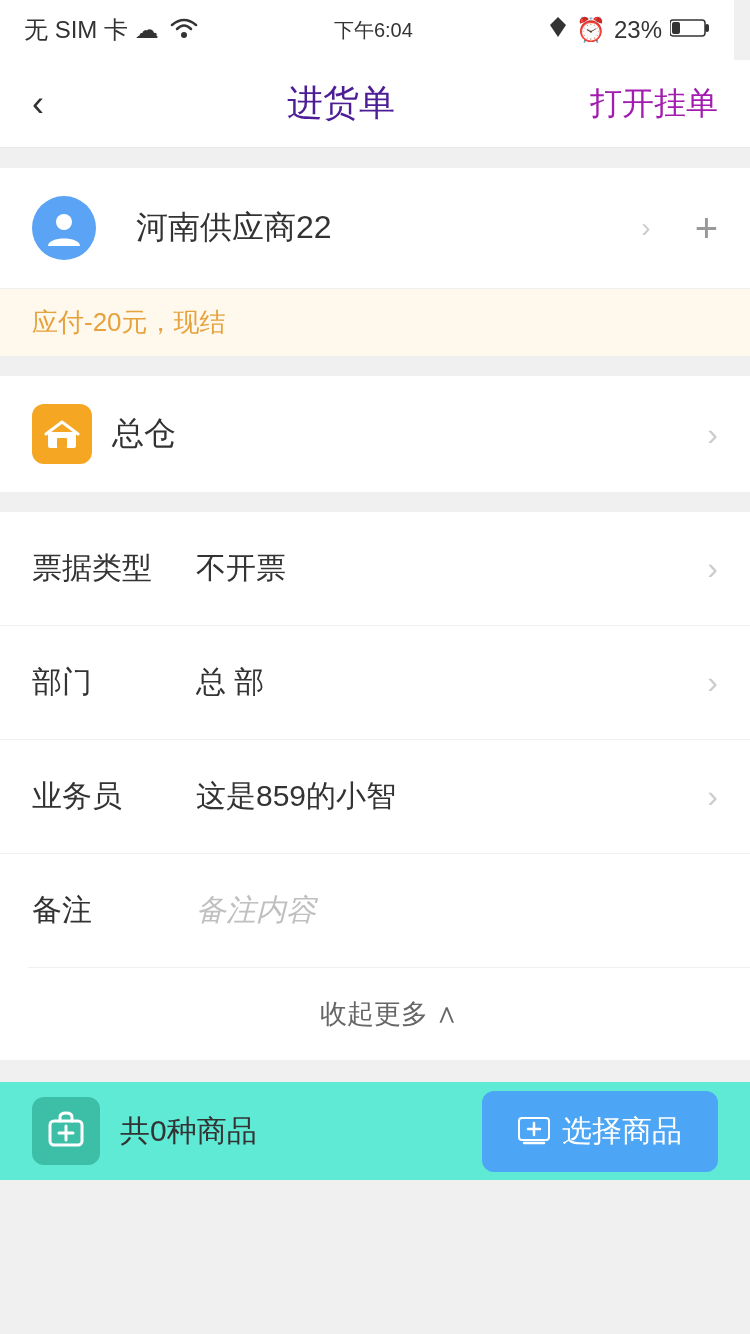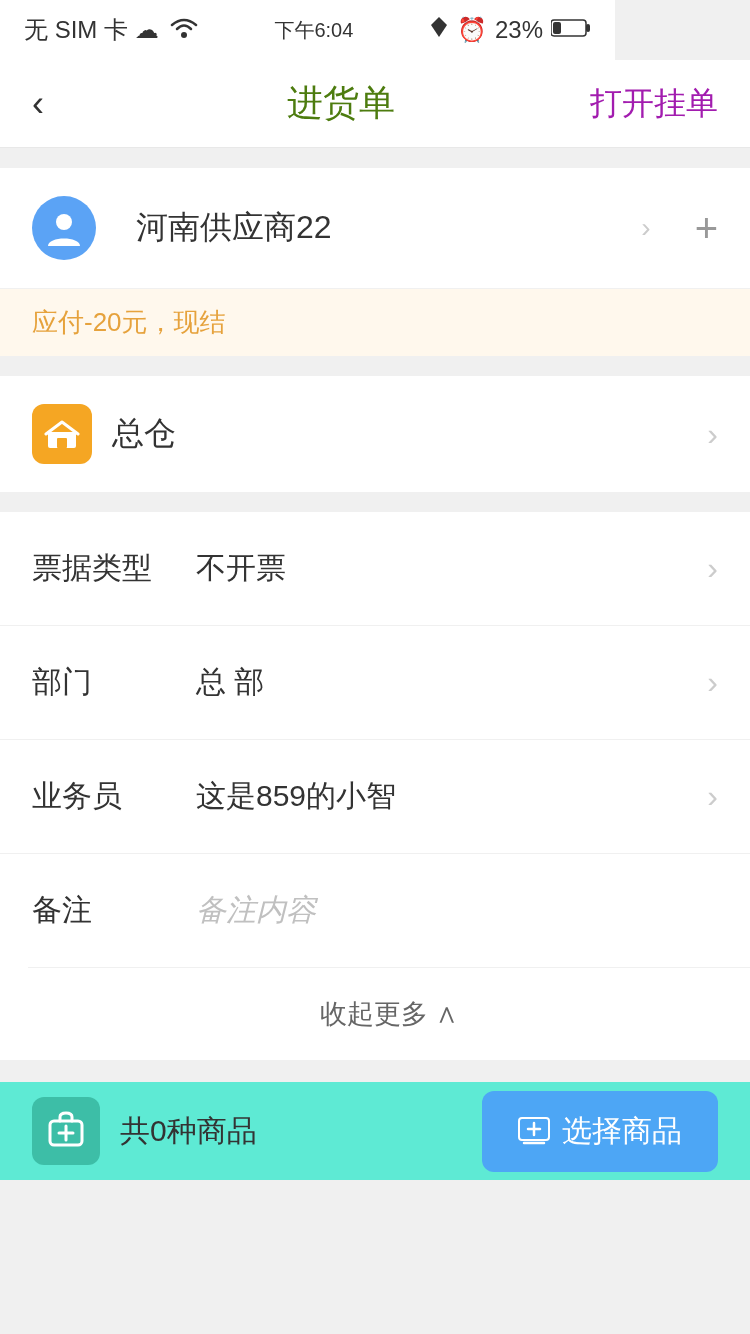--- a/index.html
+++ b/index.html
@@ -8,21 +8,21 @@
       width: 750px;
       min-height: 1334px;
       background: #f0f0f0;
       font-family: -apple-system, "PingFang SC", "Helvetica Neue", Arial, sans-serif;
       font-size: 28px;
       color: #333;
     }
 
     
     .status-bar {
-      width: 615px;
+      width: 734px;
       height: 60px;
       background: #fff;
       display: flex;
       align-items: center;
       justify-content: space-between;
       padding: 0 24px;
       font-size: 24px;
       color: #333;
     }
     .status-left { display: flex; align-items: center; gap: 10px; }
@@ -42,21 +42,21 @@
     }
     .nav-back {
       font-size: 36px;
       color: #333;
       cursor: pointer;
       width: 60px;
     }
     .nav-title {
       font-size: 36px;
       font-weight: 500;
-      color: #4d7c0f;
+      color: #4c1d95;
     }
     .nav-action {
       font-size: 32px;
       color: #a21caf;
       cursor: pointer;
     }
 
     
     .section-gap {
       height: 20px;

